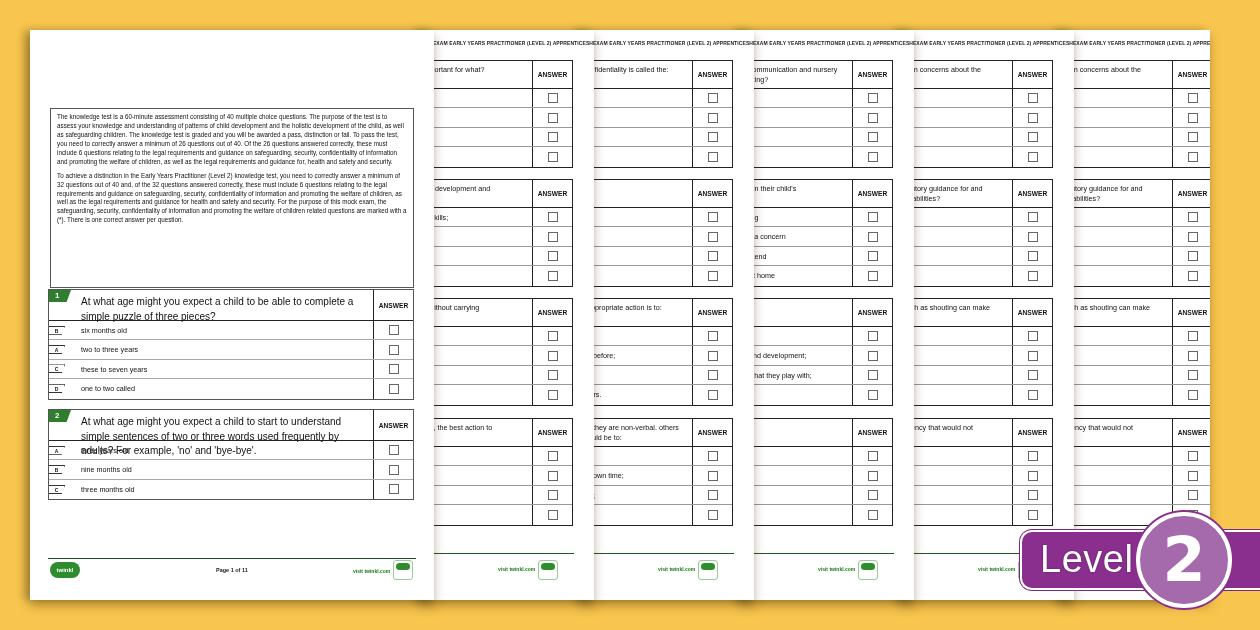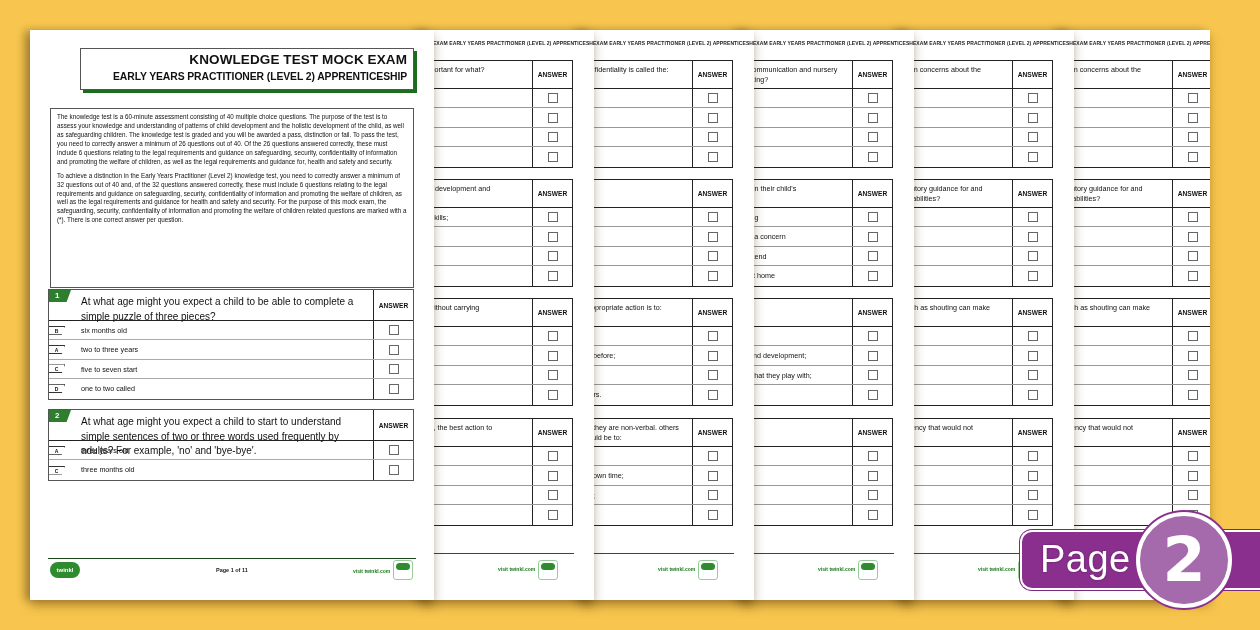--- a/index.html
+++ b/index.html
@@ -767,24 +767,20 @@
       </div>
       <div class="footer-line" style="left: 0px; right: 20px;"></div>
       <div class="footer-visit" style="left: 78px;">visit twinkl.com</div>
       <div class="footer-badge" style="left: 118px;">
         <div class="cloud"></div>
       </div>
     </div>
   </div>
 
 <div class="page front">
-  <div class="title-box">
-    <div class="title-main">KNOWLEDGE TEST MOCK EXAM</div>
-    <div class="title-sub">EARLY YEARS PRACTITIONER (LEVEL 2) APPRENTICESHIP</div>
-  </div>
   <div class="intro-box">
     <p>The knowledge test is a 60-minute assessment consisting of 40 multiple choice questions. The purpose of the test is to assess your knowledge and understanding of patterns of child development and the holistic development of the child, as well as safeguarding children. The knowledge test is graded and you will be awarded a pass, distinction or fail. To pass the test, you need to correctly answer a minimum of 26 questions out of 40. Of the 26 questions answered correctly, these must include 6 questions relating to the legal requirements and guidance on safeguarding, security, confidentiality of information and promoting the welfare of children, as well as the legal requirements and guidance for, health and safety and security.</p>
     <p>To achieve a distinction in the Early Years Practitioner (Level 2) knowledge test, you need to correctly answer a minimum of 32 questions out of 40 and, of the 32 questions answered correctly, these must include 6 questions relating to the legal requirements and guidance on safeguarding, security, confidentiality of information and promoting the welfare of children, as well as the legal requirements and guidance for health and safety and security. For the purpose of this mock exam, the safeguarding, security, confidentiality of information and promoting the welfare of children related questions are marked with a (*). There is one correct answer per question.</p>
   </div>
 
   <div class="fq" style="top:259px;">
     <div class="qhead">
       <div class="qnum-wrap">
           <div class="qnum">1</div>
         </div>
@@ -806,21 +802,21 @@
         </div>
       <div class="otext">two to three years</div>
       <div class="ocell">
           <div class="cbox"></div>
         </div>
     </div>
     <div class="opt">
       <div class="letter-wrap">
           <div class="letter">C</div>
         </div>
-      <div class="otext">five to seven start</div>
+      <div class="otext">these to seven years</div>
       <div class="ocell">
           <div class="cbox"></div>
         </div>
     </div>
     <div class="opt">
       <div class="letter-wrap">
           <div class="letter">D</div>
         </div>
       <div class="otext">one to two called</div>
       <div class="ocell">
@@ -835,20 +831,29 @@
           <div class="qnum">2</div>
         </div>
       <div class="qtext">At what age might you expect a child to start to understand simple sentences of two or three words used frequently by adults? For example, 'no' and 'bye-bye'.</div>
       <div class="anshead">ANSWER</div>
     </div>
     <div class="opt">
       <div class="letter-wrap">
           <div class="letter">A</div>
         </div>
       <div class="otext">three years old</div>
+      <div class="ocell">
+          <div class="cbox"></div>
+        </div>
+    </div>
+    <div class="opt">
+      <div class="letter-wrap">
+          <div class="letter">B</div>
+        </div>
+      <div class="otext">nine months old</div>
       <div class="ocell">
           <div class="cbox"></div>
         </div>
     </div>
     <div class="opt">
       <div class="letter-wrap">
           <div class="letter">C</div>
         </div>
       <div class="otext">three months old</div>
       <div class="ocell">
@@ -860,17 +865,17 @@
   <div class="front-footer-line"></div>
   <div class="twinkl-logo">twinkl</div>
   <div class="page-num">Page 1 of 11</div>
   <div class="footer-visit">visit twinkl.com</div>
   <div class="footer-badge">
       <div class="cloud"></div>
     </div>
 </div>
 
 <div class="level-bar">
-  <div class="level-text">Page</div>
+  <div class="level-text">Level</div>
 </div>
 <div class="level-circle">
   <div class="level-num">2</div>
 </div>
 
 </body></html>

